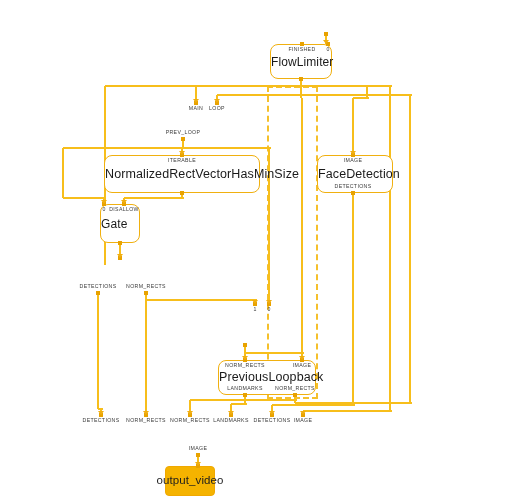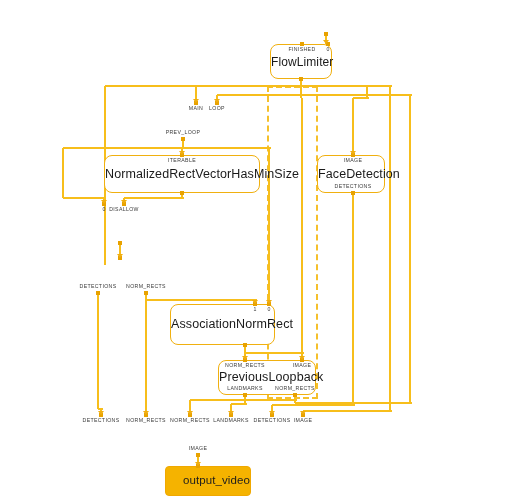--- a/index.html
+++ b/index.html
@@ -188,39 +188,39 @@
     <div class="port-dot" style="left: 217px; top: 103px;"></div>
     <div class="port-label" style="left: 217px; top: 106px;">LOOP</div>
     <div class="port-dot" style="left: 183px; top: 139px;"></div>
     <div class="port-label" style="left: 183px; top: 130px;">PREV_LOOP</div>
     <div class="node" style="left: 104px; top: 155px; width: 156px; height: 38px;">
       <span class="node-label">NormalizedRectVectorHasMinSize</span>
     </div>
     <div class="port-dot" style="left: 182px; top: 155px;"></div>
     <div class="port-label" style="left: 182px; top: 158px;">ITERABLE</div>
     <div class="port-dot" style="left: 182px; top: 193px;"></div>
+    <div class="node small" style="left: 100px; top: 204px; width: 40px; height: 39px;">
+      <span class="node-label">Gate</span>
+    </div>
     <div class="port-dot" style="left: 104px; top: 204px;"></div>
     <div class="port-label" style="left: 104px; top: 207px;">0</div>
     <div class="port-dot" style="left: 124px; top: 204px;"></div>
     <div class="port-label" style="left: 124px; top: 207px;">DISALLOW</div>
     <div class="port-dot" style="left: 120px; top: 243px;"></div>
     <div class="port-dot" style="left: 120px; top: 258px;"></div>
     <div class="port-dot" style="left: 98px; top: 293px;"></div>
     <div class="port-label" style="left: 98px; top: 284px;">DETECTIONS</div>
     <div class="port-dot" style="left: 146px; top: 293px;"></div>
     <div class="port-label" style="left: 146px; top: 284px;">NORM_RECTS</div>
-    <div class="node" style="left: 170px; top: 304px; width: 105px; height: 41px;">
-      <span class="node-label">AssociationNormRect</span>
-    </div>
     <div class="port-dot" style="left: 255px; top: 304px;"></div>
     <div class="port-label" style="left: 255px; top: 307px;">1</div>
     <div class="port-dot" style="left: 269px; top: 304px;"></div>
     <div class="port-label" style="left: 269px; top: 307px;">0</div>
     <div class="port-dot" style="left: 245px; top: 345px;"></div>
-    <div class="node" style="left: 317px; top: 155px; width: 68px; height: 38px;">
+    <div class="node" style="left: 317px; top: 155px; width: 76px; height: 38px;">
       <span class="node-label">FaceDetection</span>
     </div>
     <div class="port-dot" style="left: 353px; top: 155px;"></div>
     <div class="port-label" style="left: 353px; top: 158px;">IMAGE</div>
     <div class="port-dot" style="left: 353px; top: 193px;"></div>
     <div class="port-label" style="left: 353px; top: 184px;">DETECTIONS</div>
     <div class="node" style="left: 218px; top: 360px; width: 98px; height: 35px;">
       <span class="node-label">PreviousLoopback</span>
     </div>
     <div class="port-dot" style="left: 245px; top: 360px;"></div>
@@ -239,17 +239,17 @@
     <div class="port-label" style="left: 190px; top: 418px;">NORM_RECTS</div>
     <div class="port-dot" style="left: 231px; top: 415px;"></div>
     <div class="port-label" style="left: 231px; top: 418px;">LANDMARKS</div>
     <div class="port-dot" style="left: 272px; top: 415px;"></div>
     <div class="port-label" style="left: 272px; top: 418px;">DETECTIONS</div>
     <div class="port-dot" style="left: 303px; top: 415px;"></div>
     <div class="port-label" style="left: 303px; top: 418px;">IMAGE</div>
     <div class="port-dot" style="left: 198px; top: 455px;"></div>
     <div class="port-label" style="left: 198px; top: 446px;">IMAGE</div>
     <div class="port-dot" style="left: 325.5px; top: 34px;"></div>
-    <div class="io-node" style="left: 165px; top: 466px; width: 86px; height: 30px; justify-content: flex-end;">
+    <div class="io-node" style="left: 165px; top: 466px; width: 50px; height: 30px;">
       <span class="node-label">output_video</span>
     </div>
     <div class="port-dot" style="left: 198px; top: 466px;"></div>
   </div>
 
 </body></html>

